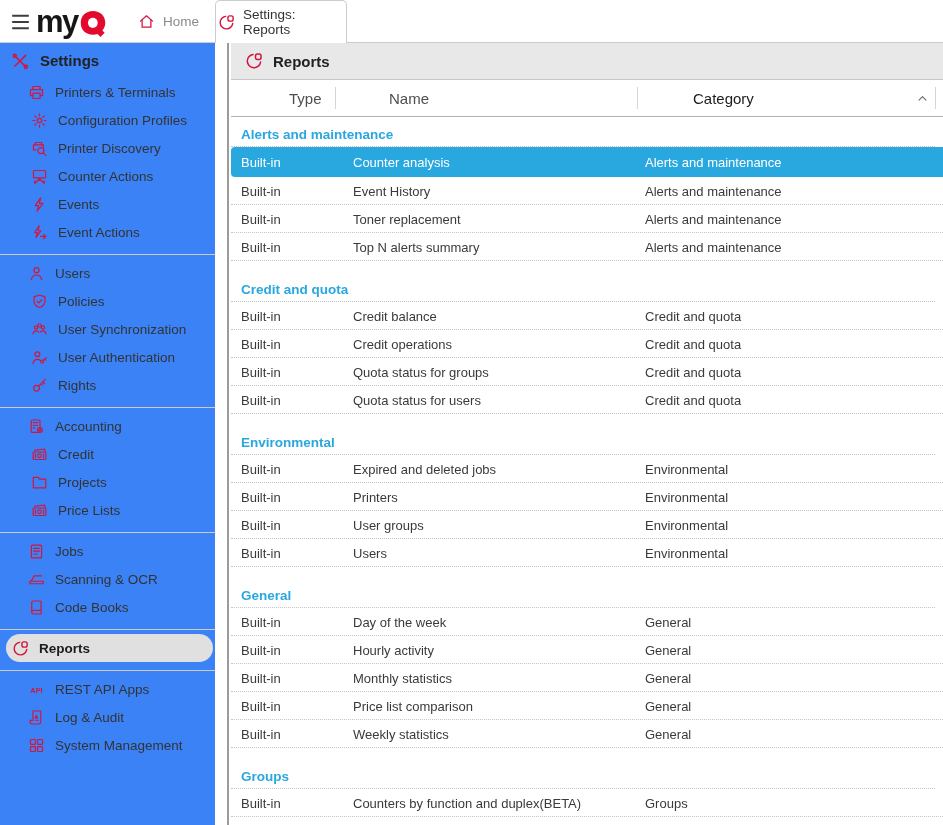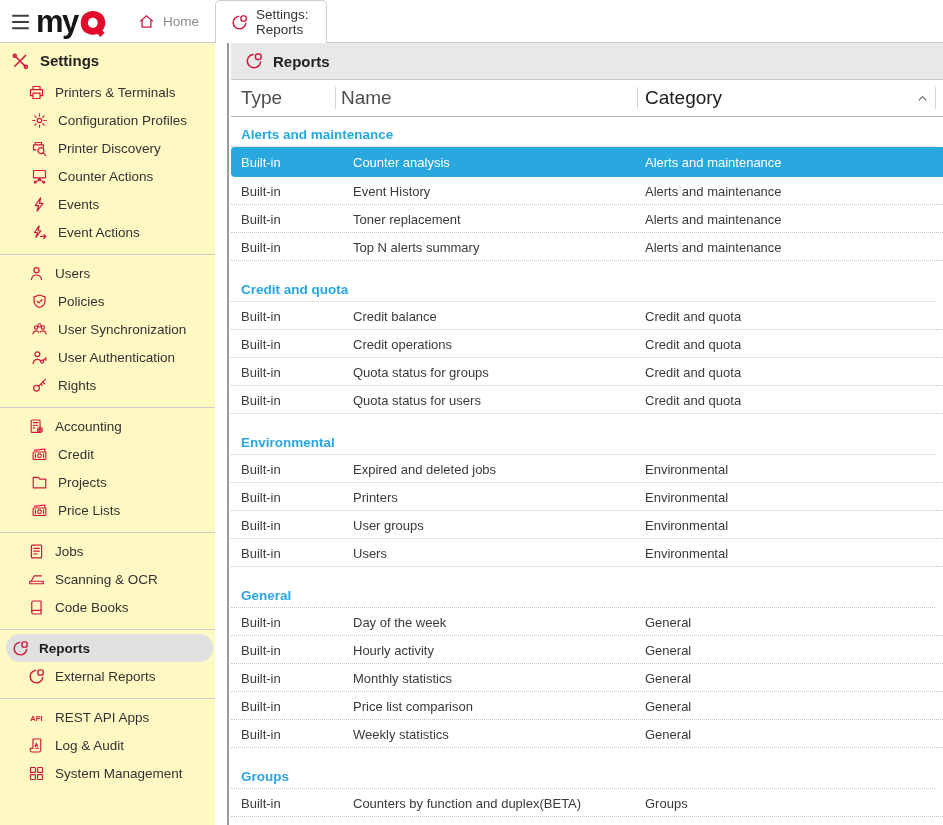--- a/index.html
+++ b/index.html
@@ -7,46 +7,46 @@
   
   .topbar{position:absolute;left:0;top:0;width:943px;height:43px;background:#fff;}
   .topbar-border{position:absolute;left:0;top:42px;width:943px;height:1px;background:#ccc;}
   .hamburger{position:absolute;left:9px;top:12px;width:23px;height:20px;cursor:pointer;}
   .logo{position:absolute;left:36px;top:4px;display:flex;align-items:center;height:36px;}
   .logo-my{font-size:31px;font-weight:bold;letter-spacing:-1.5px;color:#161616;line-height:34px;}
   .logo-q{width:28px;height:30px;margin-left:1px;margin-top:3px;}
   .tab{position:absolute;top:0;height:42px;display:flex;align-items:center;gap:8px;
     font-size:13.5px;cursor:pointer;box-sizing:border-box;}
   .tab-home{left:138px;color:#8b8b8b;}
-  .tab-active{left:215px;width:112px;height:43px;background:#fff;border:1px solid #ccc;
-    border-bottom:none;border-radius:5px 5px 0 0;color:#333;padding-left:15px;z-index:2;}
+  .tab-active{left:215px;width:132px;height:43px;background:#fff;border:1px solid #ccc;
+    border-bottom:none;border-radius:5px 5px 0 0;color:#333;padding-left:2px;z-index:2;}
   .tab-icon{width:17px;height:17px;flex:none;}
   
   .sidebar{position:absolute;left:0;top:43px;width:229px;height:782px;background:#fff;
     border-right:2px solid #9b9b9b;box-sizing:border-box;}
-  .sidebar-inner{width:215px;height:100%;background:#fef9c3;}
+  .sidebar-inner{width:215px;height:100%;background:#3b82f6;}
   .sb-title{height:35px;display:flex;align-items:center;gap:11px;padding-left:11px;
     font-size:15px;font-weight:bold;color:#222;}
   .sb-title-icon{width:18px;height:18px;flex:none;}
   .sb-item{height:28px;display:flex;align-items:center;gap:10px;padding-left:28px;
     font-size:13.5px;color:#333;cursor:pointer;white-space:nowrap;}
   .sb-item.indent{padding-left:31px;}
   .sb-item.selected{background:#e0e0e0;border-radius:14px;margin:0 2px 0 6px;
     padding-left:6px;font-weight:bold;color:#1d1d1d;}
   .sb-icon{width:17px;height:17px;flex:none;}
   .sb-divider{height:1px;background:#ccc;margin:8px 0 4px 0;}
   
   .main{position:absolute;left:231px;top:43px;width:712px;height:782px;background:#fff;}
   .main-title{height:37px;background:#e8e8e8;border-bottom:1px solid #c6c6c6;
     display:flex;align-items:center;gap:10px;padding-left:14px;
     font-size:15px;font-weight:bold;color:#222;box-sizing:border-box;}
   .mt-icon{width:18px;height:18px;flex:none;}
   .col-header{position:relative;height:37px;border-bottom:1px solid #b3b3b3;box-sizing:border-box;}
   .col{position:absolute;top:0;height:36px;display:flex;align-items:center;
-    font-size:19px;color:#4e4e4e;cursor:pointer;}
+    font-size:15px;color:#4e4e4e;cursor:pointer;margin-left:48px;}
   .col-type{left:10px;}
   .col-name{left:110px;}
   .col-category{left:414px;font-weight:normal;color:#1c1c1c;}
   .col-sep{position:absolute;top:7px;width:1px;height:22px;background:#d5d5d5;}
   .sort-caret{position:absolute;right:13px;top:11px;width:15px;height:15px;cursor:pointer;}
   .tbody{padding-top:6px;}
   .group{margin-top:17px;}
   .group:first-child{margin-top:0;}
   .group-header{height:24px;line-height:24px;padding-left:10px;width:704px;box-sizing:border-box;
     font-size:13.5px;font-weight:bold;color:#29a7df;border-bottom:1px dotted #c6c6c6;}
@@ -295,29 +295,20 @@
         <div class="sb-divider"></div>
         <div class="sb-item selected">
           <span class="sb-icon">
             <svg viewBox="0 0 24 24" fill="none" stroke="#d2163d" stroke-width="2" stroke-linecap="round">
               <path d="M20.8 13.2A8.9 8.9 0 1110.8 3.3"></path>
               <rect x="14" y="2.6" width="7.4" height="7.4" rx="2.6"></rect>
             </svg>
           </span>
           <span>Reports</span>
         </div>
-        <div class="sb-item">
-          <span class="sb-icon">
-            <svg viewBox="0 0 24 24" fill="none" stroke="#d2163d" stroke-width="2" stroke-linecap="round">
-              <path d="M20.8 13.2A8.9 8.9 0 1110.8 3.3"></path>
-              <rect x="14" y="2.6" width="7.4" height="7.4" rx="2.6"></rect>
-            </svg>
-          </span>
-          <span>External Reports</span>
-        </div>
         <div class="sb-divider"></div>
         <div class="sb-item">
           <span class="sb-icon">
             <svg viewBox="0 0 24 24">
               <text x="12" y="16.5" text-anchor="middle" font-family="Liberation Sans, sans-serif" font-size="10.5" font-weight="bold" fill="#d2163d">API</text>
             </svg>
           </span>
           <span>REST API Apps</span>
         </div>
         <div class="sb-item">

